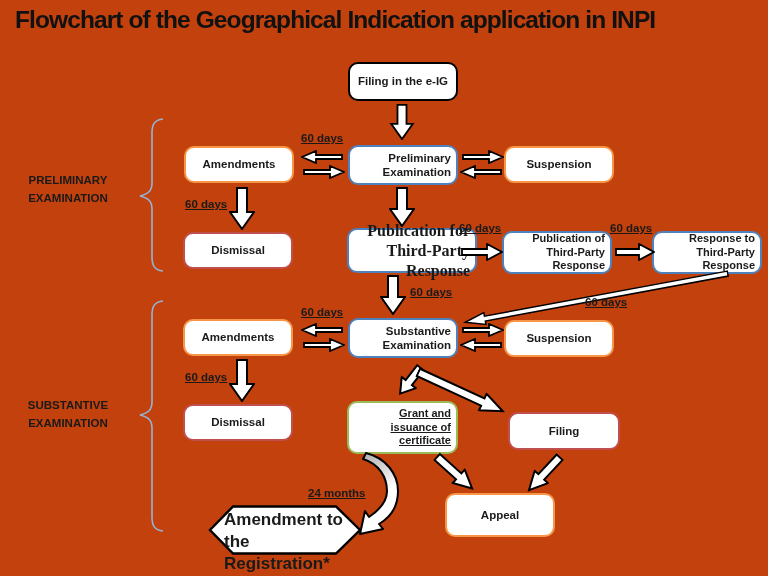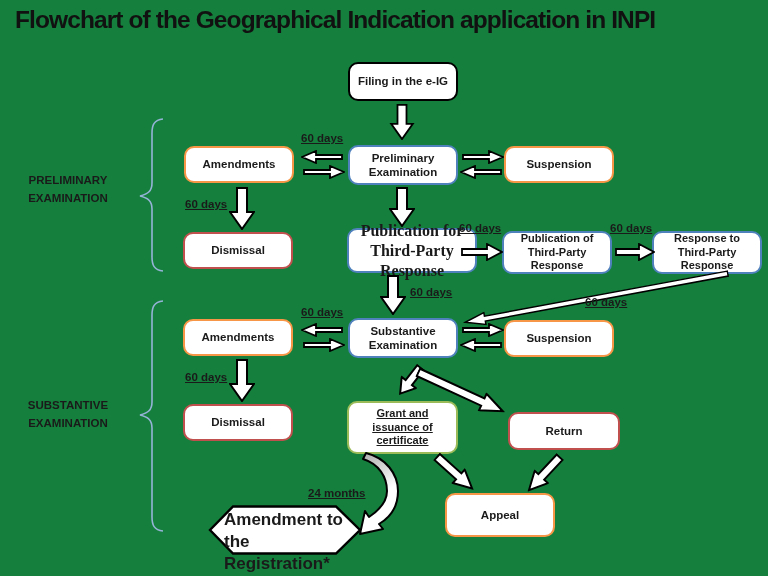--- a/index.html
+++ b/index.html
@@ -1,19 +1,19 @@
 <!DOCTYPE html>
 <html style="--brace: #95B3D7;"><head>
 <meta charset="utf-8">
 <style>
   html,body{margin:0;padding:0;}
   body{font-family:"Liberation Sans",sans-serif;background:#e9e9e9;}
-  .canvas{position:relative;width:768px;height:576px;background:#15803d;overflow:hidden;}
+  .canvas{position:relative;width:768px;height:576px;background:#c2410c;overflow:hidden;}
   .title{position:absolute;left:15px;top:6px;font-size:24.5px;font-weight:bold;letter-spacing:-0.9px;color:#111;white-space:nowrap;}
-  .node{position:absolute;background:#fff;border:2.5px solid #000;border-radius:10px;display:flex;align-items:center;justify-content:center;text-align:center;font-weight:bold;font-size:11.5px;line-height:1.25;color:#1a1a1a;padding:2px 5px;box-sizing:border-box;}
+  .node{position:absolute;background:#fff;border:2.5px solid #000;border-radius:10px;display:flex;align-items:center;justify-content:center;text-align:right;font-weight:bold;font-size:11.5px;line-height:1.25;color:#1a1a1a;padding:2px 5px;box-sizing:border-box;}
   .lbl{position:absolute;font-weight:bold;font-size:11.5px;color:#1a1a1a;white-space:nowrap;text-decoration:underline;}
   .phase{position:absolute;left:6px;width:124px;text-align:center;font-weight:bold;font-size:11.5px;line-height:1.55;color:#1a1a1a;}
   .arrow{position:absolute;}
   .hexlabel{position:absolute;left:224px;top:509px;width:124px;text-align:left;font-weight:bold;font-size:17px;line-height:1.3;color:#1a1a1a;}
   .footnote{position:absolute;left:237px;top:553px;font-size:11px;color:#222;}
   .brace{position:absolute;}
   .brace path{stroke:var(--brace,#95B3D7);stroke-width:1.6;fill:none;}
   .blockpoly{fill:#fff;stroke:#000;}
 </style>
 </head>
@@ -69,21 +69,21 @@
       <span>Suspension</span>
     </div>
 
   <div class="node" style="left: 183px; top: 404px; width: 110px; height: 37px; border-color: rgb(192, 80, 77);">
       <span>Dismissal</span>
     </div>
   <div class="node" style="left: 347px; top: 401px; width: 111px; height: 53px; font-size: 11px; border-color: rgb(155, 187, 89); text-decoration: underline;">
       <span>Grant and issuance of certificate</span>
     </div>
   <div class="node" style="left: 508px; top: 412px; width: 112px; height: 38px; border-color: rgb(192, 80, 77);">
-      <span>Return</span>
+      <span>Filing</span>
     </div>
   <div class="node" style="left: 445px; top: 493px; width: 110px; height: 44px; border-color: rgb(247, 150, 70);">
       <span>Appeal</span>
     </div>
 
   <svg class="arrow" style="left:208px;top:505px;" width="154" height="50" viewBox="0 0 154 50">
     <polygon points="25,1.5 128,1.5 152,25 128,48.5 25,48.5 2,25" fill="#fff" stroke="#000000" stroke-width="2.4"></polygon>
   </svg>
   <div class="hexlabel">Amendment to the Registration* (optional)</div>
 

